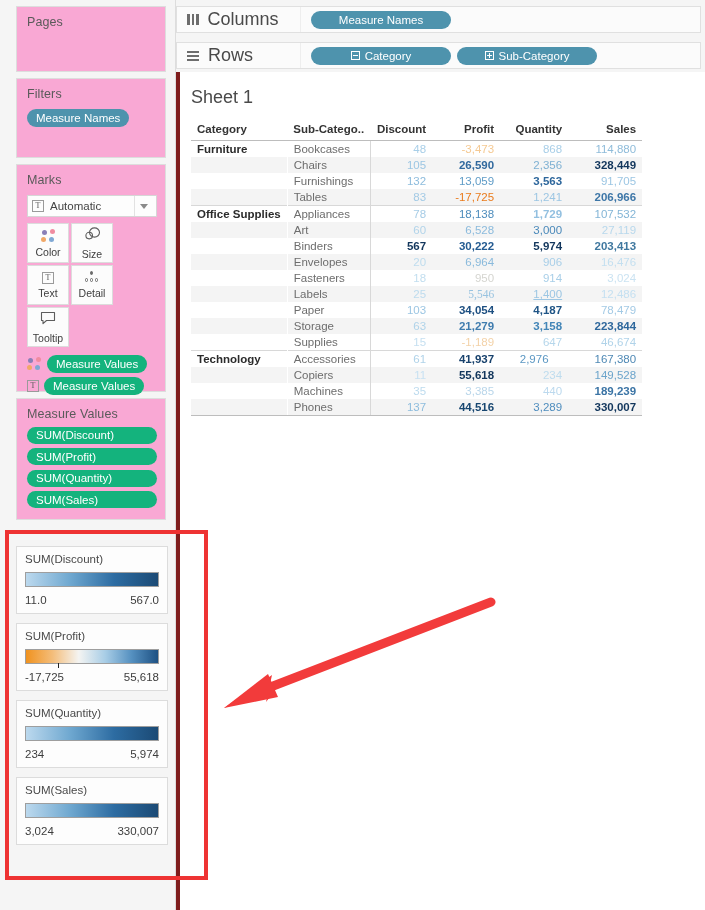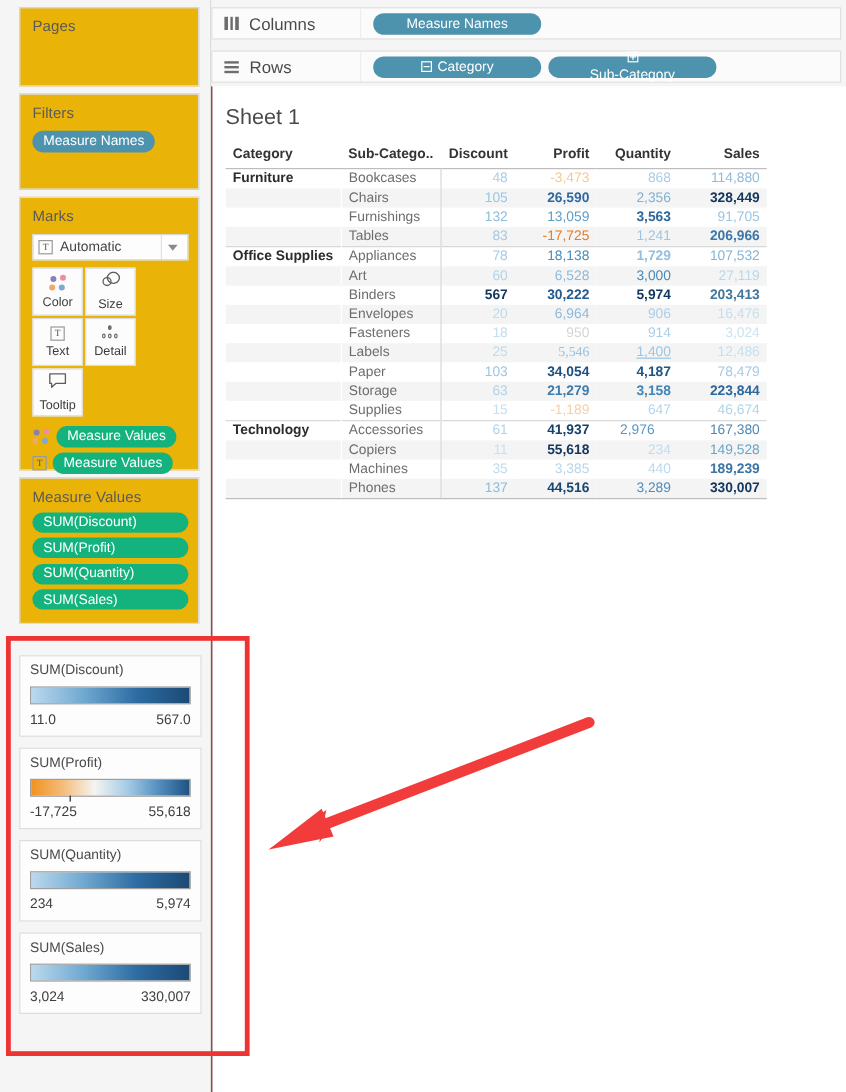--- a/index.html
+++ b/index.html
@@ -12,21 +12,21 @@
   }
   #root { position: relative; width: 705px; height: 910px; background: #f5f5f5; }
 
   
   .left-col {
     position: absolute; left: 0; top: 0; width: 176px; height: 910px;
     background: #f5f5f5; border-right: 1px solid #ddd;
   }
   .card {
     position: absolute; left: 16px; width: 150px;
-    background: #eab308; border: 1px solid #dddddd;
+    background: #f9a8d4; border: 1px solid #dddddd;
   }
   .card-title {
     font-size: 12.5px; color: #5a5a5a; padding: 8px 0 4px 10px;
     letter-spacing: .1px;
   }
 
   
   .pill {
     display: inline-flex; align-items: center; gap: 5px;
     height: 18px; border-radius: 9px; padding: 0 9px;
@@ -130,35 +130,35 @@
     font-size: 11.5px; color: #3d3d3d;
   }
 
   
   .shelf {
     position: absolute; left: 176px; background: #fbfbfb;
     border: 1px solid #e0e0e0; height: 27px; display: flex; align-items: center;
   }
   .shelf-label {
     width: 124px; display: flex; align-items: center; gap: 9px;
-    font-size: 14px; color: #4a4a4a; padding-left: 10px;
+    font-size: 18px; color: #4a4a4a; padding-left: 10px;
     border-right: 1px solid #eeeeee; height: 100%; text-align: center;
   }
   .shelf-pills { display: flex; align-items: center; gap: 6px; padding-left: 10px; }
 
   .ico-cols { display: flex; gap: 2px; align-items: flex-end; height: 11px; }
   .ico-cols i { width: 2.5px; background: #6d6d6d; height: 11px; display: block; }
   .ico-rows { display: flex; flex-direction: column; gap: 2px; width: 12px; }
   .ico-rows i { height: 2px; background: #6d6d6d; display: block; width: 100%; }
   .ico-rows i:nth-child(odd) { width: 100%; }
 
   
   #sheet {
     position: absolute; left: 176px; top: 72px; width: 529px; height: 838px;
-    background: #ffffff; border-left: 1px solid #7f1d1d;
+    background: #ffffff; border-left: 4px solid #7f1d1d;
   }
   #sheet-title {
     position: absolute; left: 11px; top: 15px;
     font-size: 18px; color: #4a4a4a; font-weight: 400;
   }
   table.viz {
     position: absolute; left: 11px; top: 48px;
     border-collapse: collapse; font-size: 11.5px;
   }
   table.viz th {
@@ -360,21 +360,21 @@
           <i></i>
           <i></i>
         </span>
       <span>Rows</span>
     </div>
     <div class="shelf-pills">
       <span class="pill blue" style="width:140px;justify-content:center;">
         <span class="pill-box"></span>
         <span>Category</span>
       </span>
-      <span class="pill blue" style="width:140px;justify-content:center;flex-direction:column;">
+      <span class="pill blue" style="width:140px;justify-content:center;">
         <span class="pill-box plus"></span>
         <span>Sub-Category</span>
       </span>
     </div>
   </div>
 
   <div id="sheet">
     <div id="sheet-title">Sheet 1</div>
     <table class="viz">
       <thead>

